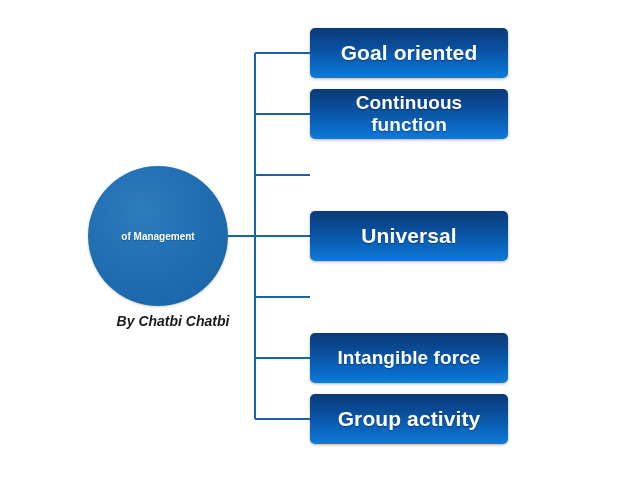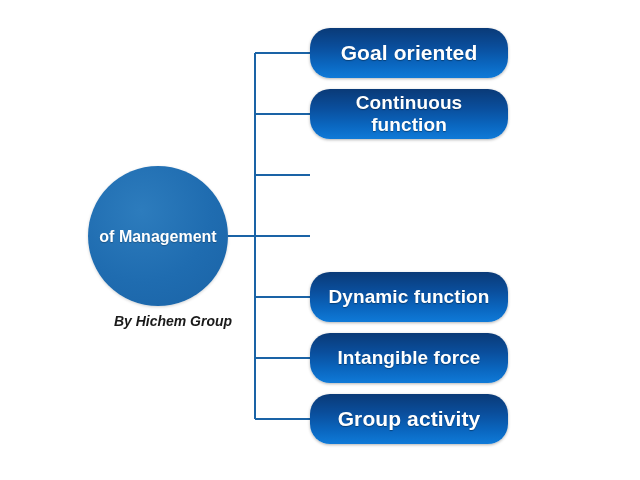--- a/index.html
+++ b/index.html
@@ -43,21 +43,21 @@
     color: #ffffff;
   }
   .hub-title {
     font-size: 21px;
     font-weight: bold;
     line-height: 1.15;
     letter-spacing: 0.2px;
     text-shadow: 0 1px 1px rgba(0,0,0,0.25);
   }
   .hub-subtitle {
-    font-size: 16px;
+    font-size: 10px;
     font-weight: bold;
     line-height: 1.2;
     margin-top: 2px;
     text-shadow: 0 1px 1px rgba(0,0,0,0.25);
   }
 
   
   .credit {
     position: absolute;
     left: 88px;
@@ -69,21 +69,21 @@
     font-weight: bold;
     color: #1a1a1a;
   }
 
   
   .feature-box {
     position: absolute;
     left: 310px;
     width: 198px;
     height: 50px;
-    border-radius: 20px;
+    border-radius: 5px;
     background: linear-gradient(to bottom, #0a3a77 0%, #0a4e9c 38%, #0a66bf 72%, #0f7ad8 100%);
     box-shadow: 0 1px 3px rgba(0,0,0,0.30);
     display: flex;
     align-items: center;
     justify-content: center;
     color: #ffffff;
     font-weight: bold;
     font-size: 19px;
     letter-spacing: 0.1px;
     text-shadow: 0 1px 1px rgba(0,0,0,0.35);
@@ -112,21 +112,21 @@
     <line x1="255" y1="236" x2="310" y2="236" stroke="#1a63a6" stroke-width="2"></line>
     <line x1="255" y1="297" x2="310" y2="297" stroke="#1a63a6" stroke-width="2"></line>
     <line x1="255" y1="358" x2="310" y2="358" stroke="#1a63a6" stroke-width="2"></line>
     <line x1="255" y1="419" x2="310" y2="419" stroke="#1a63a6" stroke-width="2"></line>
   </svg>
 
   <div class="hub">
     <div class="hub-subtitle">of Management</div>
   </div>
 
-  <div class="credit">By Hichem Group</div>
+  <div class="credit">By Chatbi Chatbi</div>
 
   <div class="feature-box big" style="top:28px">Goal oriented</div>
   <div class="feature-box" style="top:89px">Continuous function</div>
-  <div class="feature-box" style="top:272px">Dynamic function</div>
+  <div class="feature-box big" style="top:211px">Universal</div>
   <div class="feature-box" style="top:333px">Intangible force</div>
   <div class="feature-box big" style="top:394px">Group activity</div>
 
 </div>
 
 </body></html>

